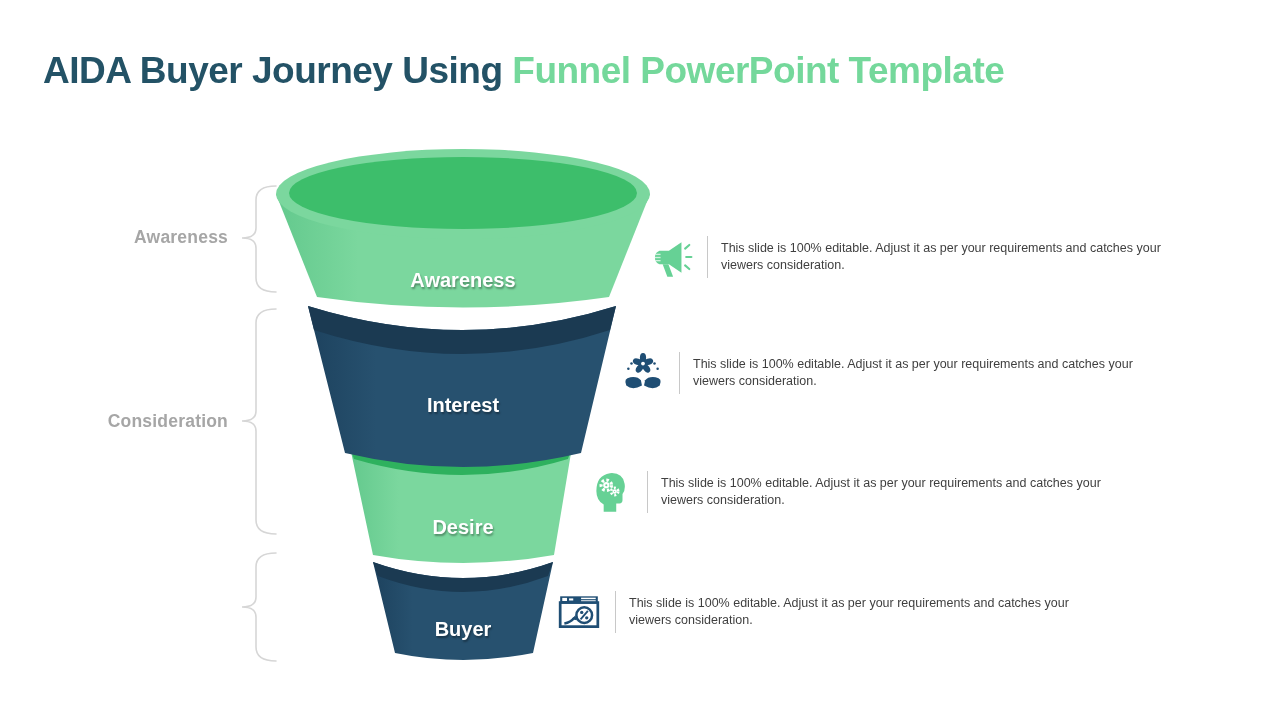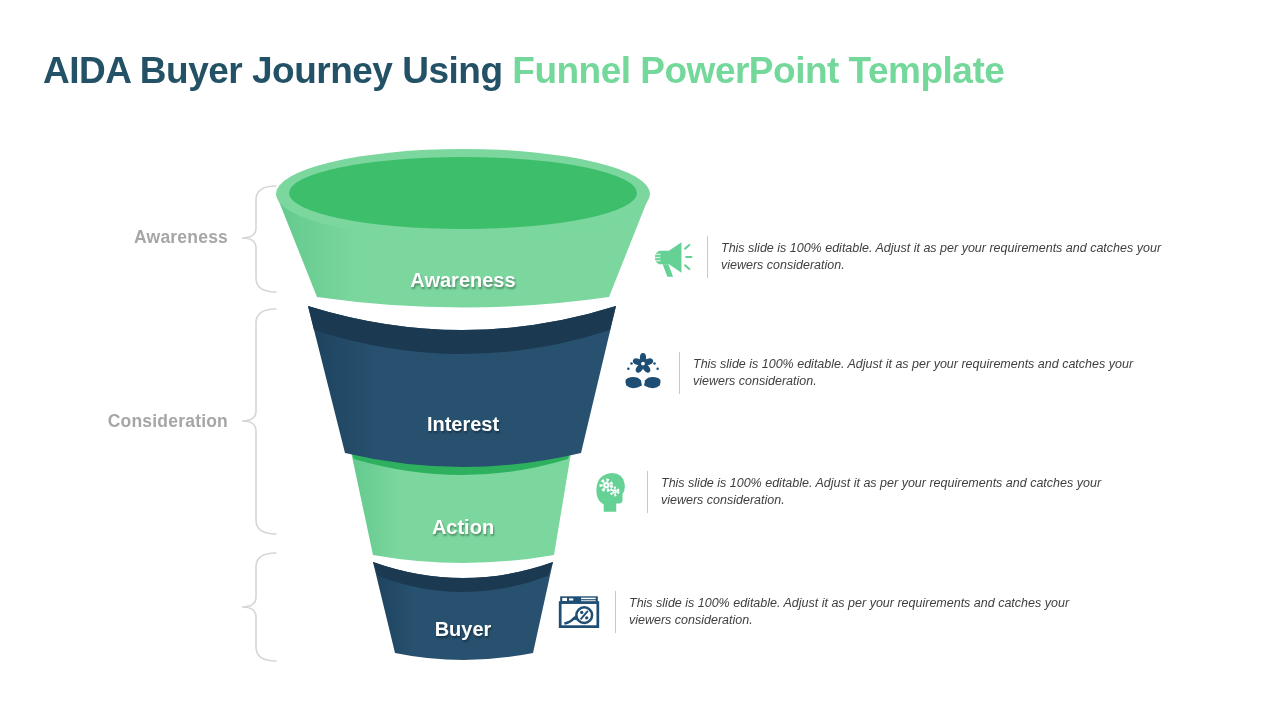--- a/index.html
+++ b/index.html
@@ -18,21 +18,21 @@
   
   .svg-layer{ position:absolute; left:0; top:0; }
 
   
   .funnel-label{
     position:absolute; left:343px; width:240px; text-align:center;
     color:#ffffff; font-weight:bold; font-size:20px; line-height:24px;
     text-shadow:1px 1.5px 2px rgba(0,0,0,0.35);
   }
   .fl-awareness{ top:268px; }
-  .fl-interest{ top:393px;margin-top:19px; }
+  .fl-interest{ top:393px; }
   .fl-desire{ top:515px; }
   .fl-action{ top:617px; }
 
   
   .stage-label{
     position:absolute; left:28px; width:200px; text-align:right;
     color:#A6A6A6; font-weight:bold; font-size:17.5px; letter-spacing:0.2px;
   }
   .sl-awareness{ top:227px; }
   .sl-consideration{ top:411px; }
@@ -42,21 +42,21 @@
   .note-row{
     position:absolute; display:flex; align-items:center; gap:13px; height:60px;
   }
   .nr-1{ left:648px; top:227px; }
   .nr-2{ left:620px; top:343px; }
   .nr-3{ left:588px; top:462px; }
   .nr-4{ left:556px; top:582px; }
   .note-icon{ width:46px; height:46px; display:flex; align-items:center; justify-content:center; flex:0 0 auto; }
   .note-divider{ width:1px; height:42px; background:#C8C8C8; flex:0 0 auto; }
   .note-text{
-    width:455px; font-size:12.5px; font-style:italic; color:#3F3F3F; line-height:1.35;
+    width:455px; font-size:12.5px; color:#3F3F3F; line-height:1.35;
   }
 </style>
 </head>
 <body>
 
 <div class="slide">
 
   <h1 class="title"><span class="t-dark">AIDA Buyer Journey Using</span> <span class="t-green">Funnel PowerPoint Template</span></h1>
 
   <svg class="svg-layer" width="1280" height="720" viewBox="0 0 1280 720">
@@ -96,21 +96,21 @@
 
     <g>
       <path d="M276 194 L317 297 Q463 318 609 297 L650 194 Z" fill="url(#gGreen)"></path>
       <ellipse cx="463" cy="194" rx="187" ry="45" fill="#7BD79E"></ellipse>
       <ellipse cx="463" cy="193" rx="174" ry="36" fill="#3DBE6B"></ellipse>
     </g>
   </svg>
 
   <div class="funnel-label fl-awareness">Awareness</div>
   <div class="funnel-label fl-interest">Interest</div>
-  <div class="funnel-label fl-desire">Action</div>
+  <div class="funnel-label fl-desire">Desire</div>
   <div class="funnel-label fl-action">Buyer</div>
 
   <div class="stage-label sl-awareness">Awareness</div>
   <div class="stage-label sl-consideration">Consideration</div>
 
   <div class="note-row nr-1">
     <span class="note-icon">
       <svg width="46" height="46" viewBox="0 0 44 44">
         <g fill="#66D195">
           <path d="M11 16 a7 7 0 0 0 0 13 L20 29 L32 37 L32 8 L20 16 Z"></path>

